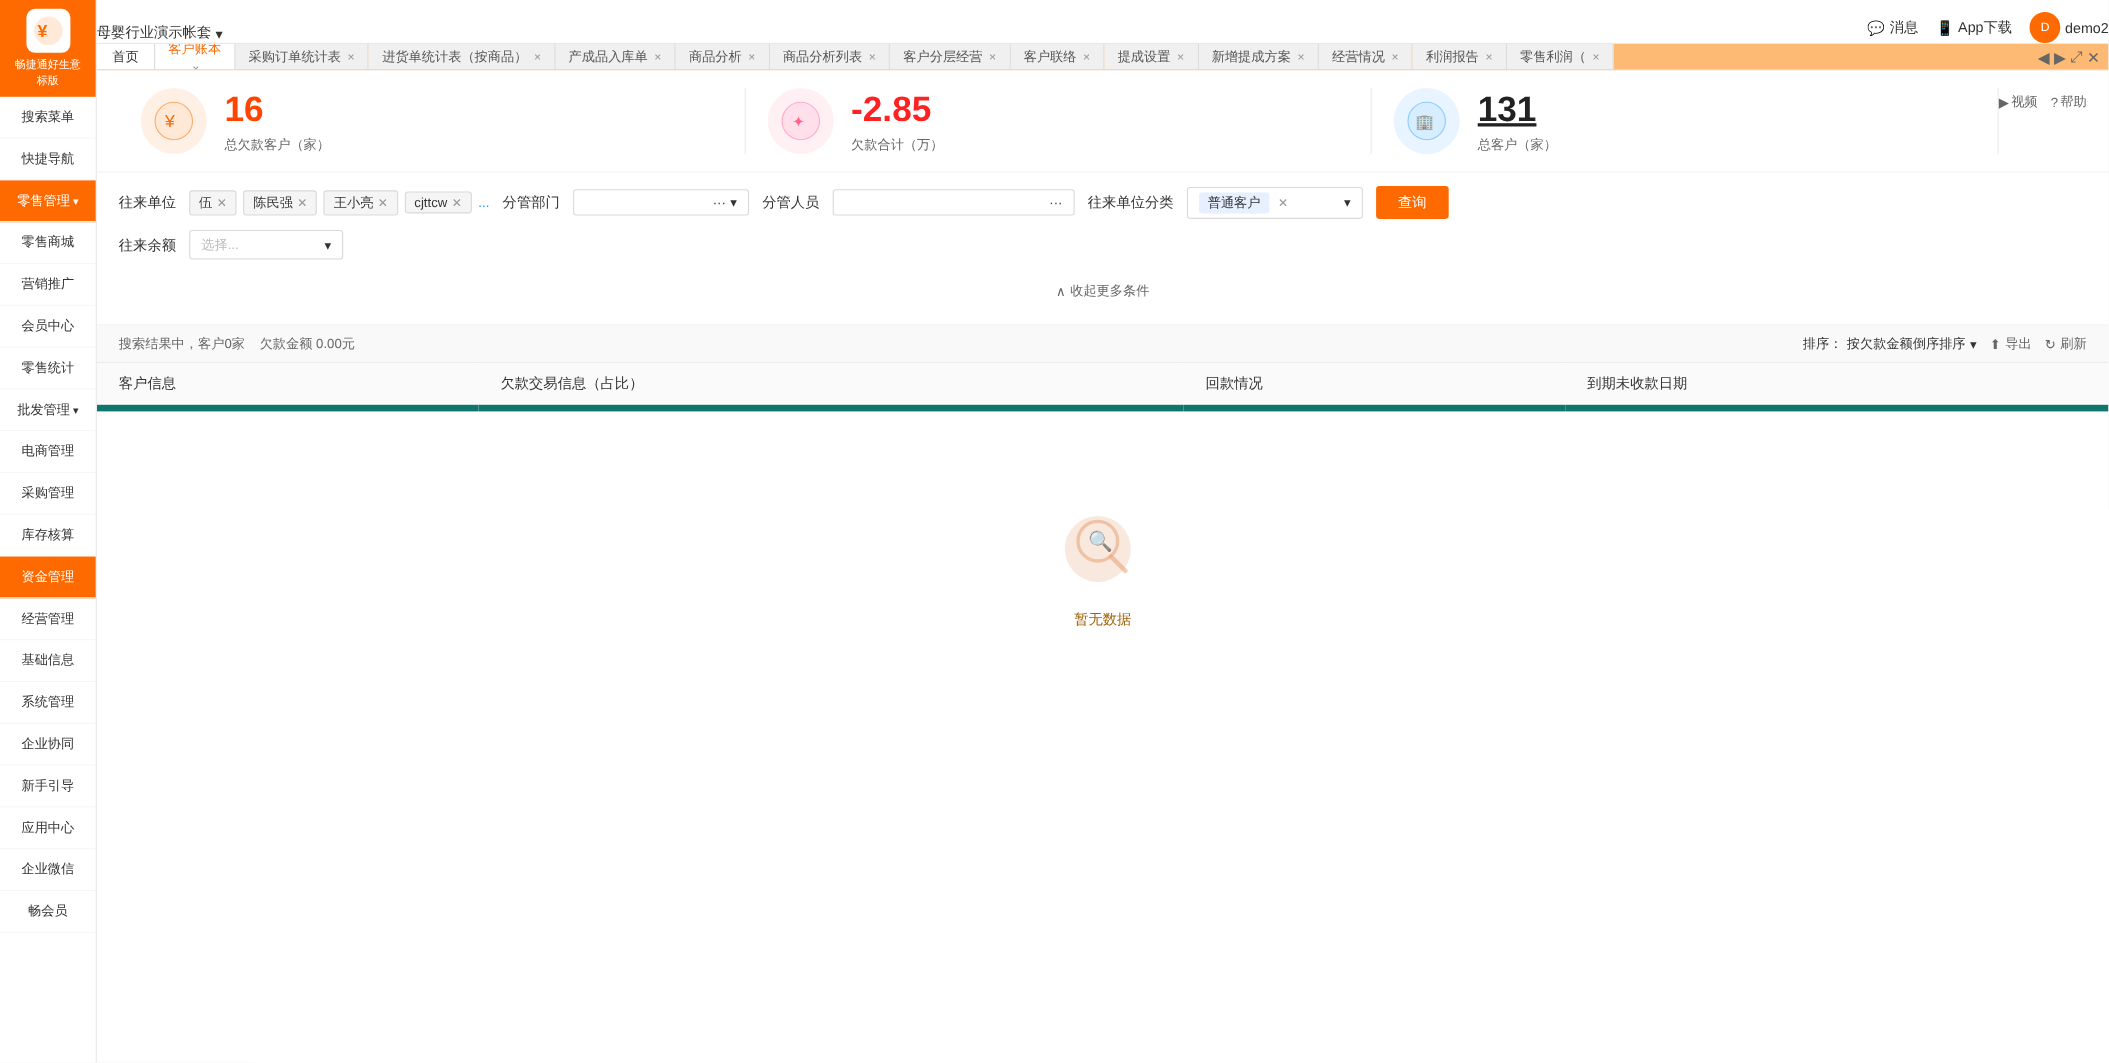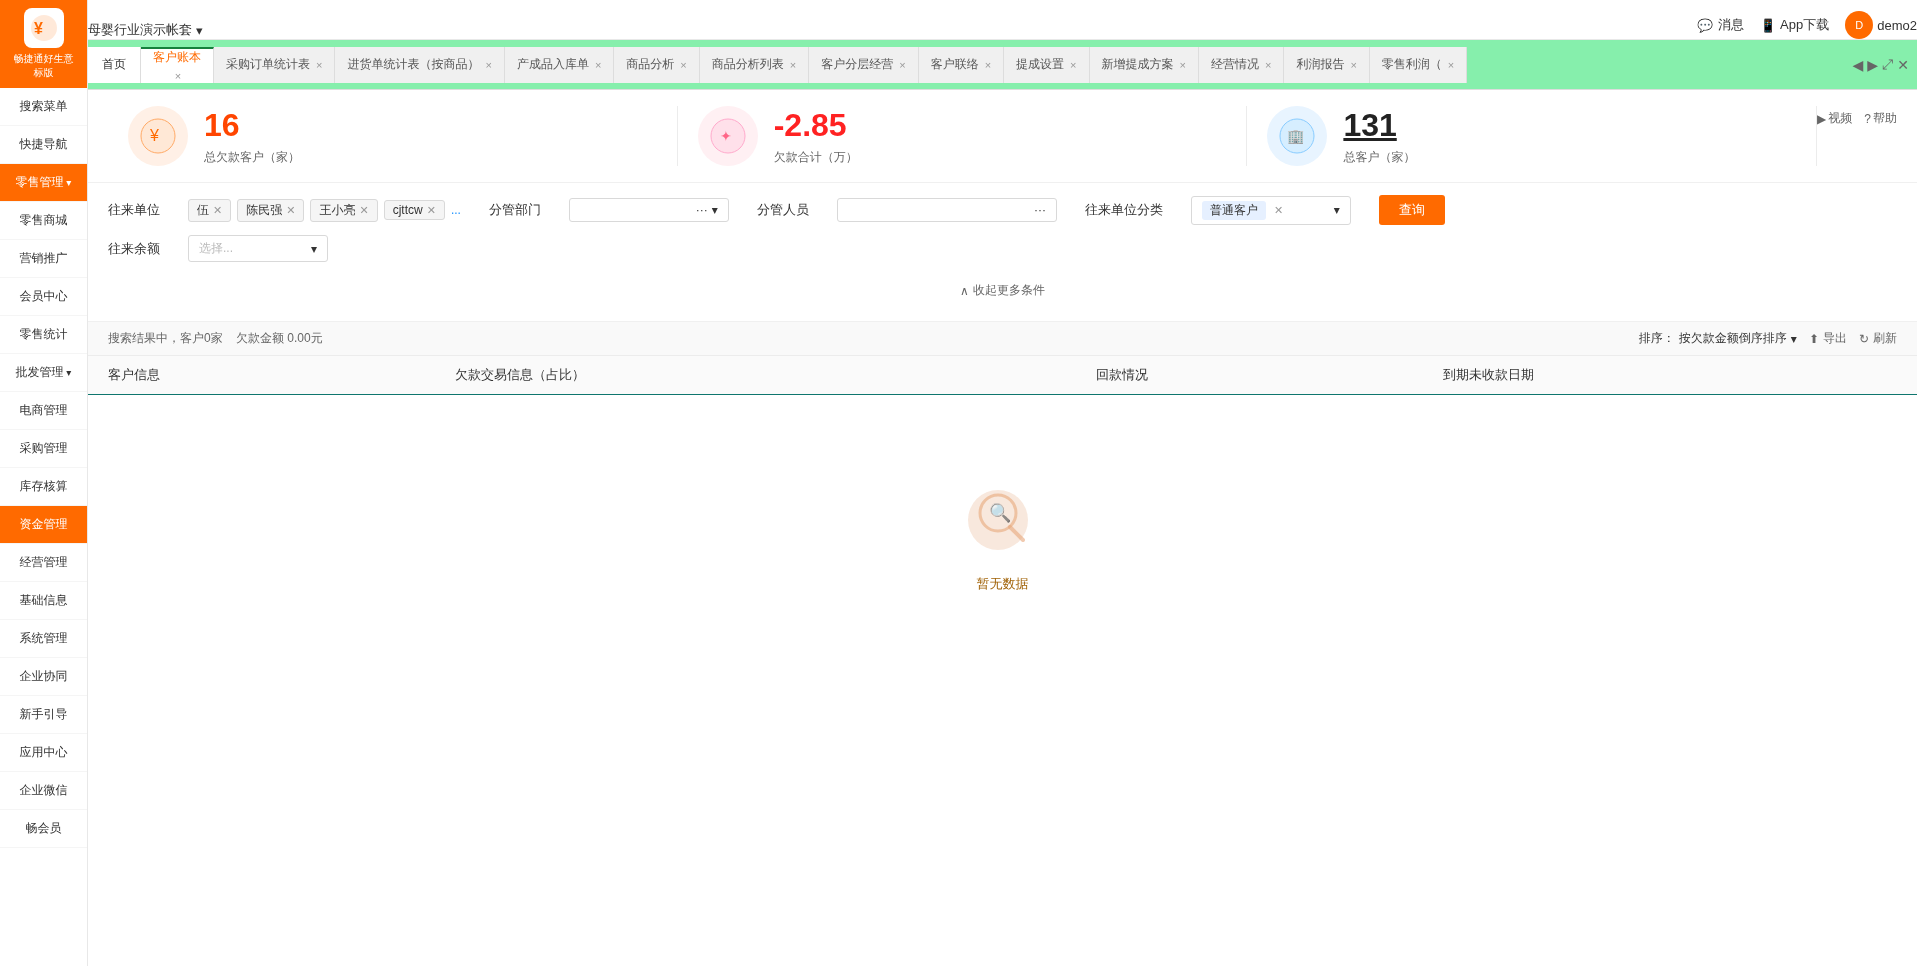--- a/index.html
+++ b/index.html
@@ -19,21 +19,21 @@
 
     
     .top-header { background: #fff; height: 40px; display: flex; align-items: flex-end; justify-content: space-between; padding: 0 0; border-bottom: 1px solid #e8e8e8; flex-shrink: 0; }
     .top-header-left { display: flex; align-items: center; gap: 8px; }
     .store-selector { display: flex; align-items: center; gap: 4px; font-size: 13px; color: #333; cursor: pointer; }
     .top-header-right { display: flex; align-items: center; gap: 16px; }
     .top-header-right-item { display: flex; align-items: center; gap: 4px; font-size: 13px; color: #333; cursor: pointer; }
     .avatar { width: 28px; height: 28px; border-radius: 50%; background: #ff6a00; display: flex; align-items: center; justify-content: center; color: #fff; font-size: 11px; }
 
     
-    .tab-bar { background: #86efac; height: 50px; display: flex; align-items: center; border-bottom: 1px solid #ddd; flex-shrink: 0; overflow: hidden; }
+    .tab-bar { background: #fdba74; height: 24px; display: flex; align-items: center; border-bottom: 1px solid #ddd; flex-shrink: 0; overflow: hidden; }
     .tab-item { height: 36px; padding: 0 12px; display: flex; align-items: center; gap: 4px; font-size: 12px; color: #555; cursor: pointer; border-right: 1px solid #ddd; white-space: nowrap; background: #f0f0f0; flex-shrink: 0; }
     .tab-item.active { background: #fff; color: #ff6a00; border-top: 2px solid #15803d; flex-direction: column; }
     .tab-item .tab-close { color: #999; font-size: 11px; margin-left: 2px; }
     .tab-bar-home { background: #fff; color: #333; padding: 0 14px; }
     .tab-bar-controls { display: flex; align-items: center; margin-left: auto; padding: 0 8px; gap: 4px; }
     .tab-bar-controls span { cursor: pointer; color: #666; font-size: 14px; }
 
     
     .content { flex: 1; overflow: auto; background: #fff; }
 
@@ -51,39 +51,39 @@
     .stat-value-red { color: #ff2222; }
     .stat-value-dark { color: #222; text-decoration: underline; }
     .stat-label { font-size: 12px; color: #666; margin-top: 4px; }
 
     
     .help-links { display: flex; align-items: center; gap: 12px; margin-left: auto; align-self: flex-start; padding-top: 4px; }
     .help-link { font-size: 12px; color: #666; cursor: pointer; display: flex; align-items: center; gap: 2px; }
 
     
     .filter-area { padding: 12px 20px; background: #fff; border-bottom: 1px solid #f0f0f0; }
-    .filter-row { display: flex; align-items: center; gap: 28px; margin-bottom: 10px; flex-wrap: wrap; }
+    .filter-row { display: flex; align-items: center; gap: 12px; margin-bottom: 10px; flex-wrap: wrap; }
     .filter-label { font-size: 13px; color: #333; white-space: nowrap; }
     .filter-tags { display: flex; align-items: center; gap: 6px; flex-wrap: wrap; }
     .filter-tag { display: flex; align-items: center; gap: 4px; background: #f5f5f5; border: 1px solid #d9d9d9; border-radius: 3px; padding: 2px 8px; font-size: 12px; color: #333; }
     .filter-tag-close { color: #999; cursor: pointer; font-size: 11px; }
     .filter-dropdown { display: flex; align-items: center; gap: 4px; border: 1px solid #d9d9d9; border-radius: 3px; padding: 4px 10px; font-size: 12px; color: #333; cursor: pointer; min-width: 160px; background: #fff; }
     .filter-dropdown-wide { min-width: 220px; }
 
     .collapse-btn { display: flex; align-items: center; justify-content: center; gap: 4px; font-size: 12px; color: #666; cursor: pointer; padding: 6px 0; }
     .collapse-btn-area { text-align: center; padding: 4px 0; }
 
     
     .result-summary { display: flex; align-items: center; justify-content: space-between; padding: 8px 20px; background: #f9f9f9; border-bottom: 1px solid #ececec; font-size: 12px; color: #666; }
     .result-actions { display: flex; align-items: center; gap: 12px; }
     .result-action { display: flex; align-items: center; gap: 4px; cursor: pointer; font-size: 12px; color: #666; }
 
     
     .data-table { width: 100%; border-collapse: collapse; }
-    .data-table th { padding: 10px 20px; background: #fafafa; border-bottom: 1px solid #0f766e; font-size: 13px; font-weight: 500; color: #333; text-align: left; }
+    .data-table th { padding: 10px 20px; background: #fafafa; border-bottom: 6px solid #0f766e; font-size: 13px; font-weight: 500; color: #333; text-align: left; }
 
     
     .empty-state { display: flex; flex-direction: column; align-items: center; justify-content: center; padding: 80px 0; }
     .empty-text { font-size: 13px; color: #a16207; }
 
     
     .empty-illustration { position: relative; width: 100px; height: 100px; }
 
     
     .sort-selector { display: flex; align-items: center; gap: 4px; font-size: 12px; color: #333; cursor: pointer; }

